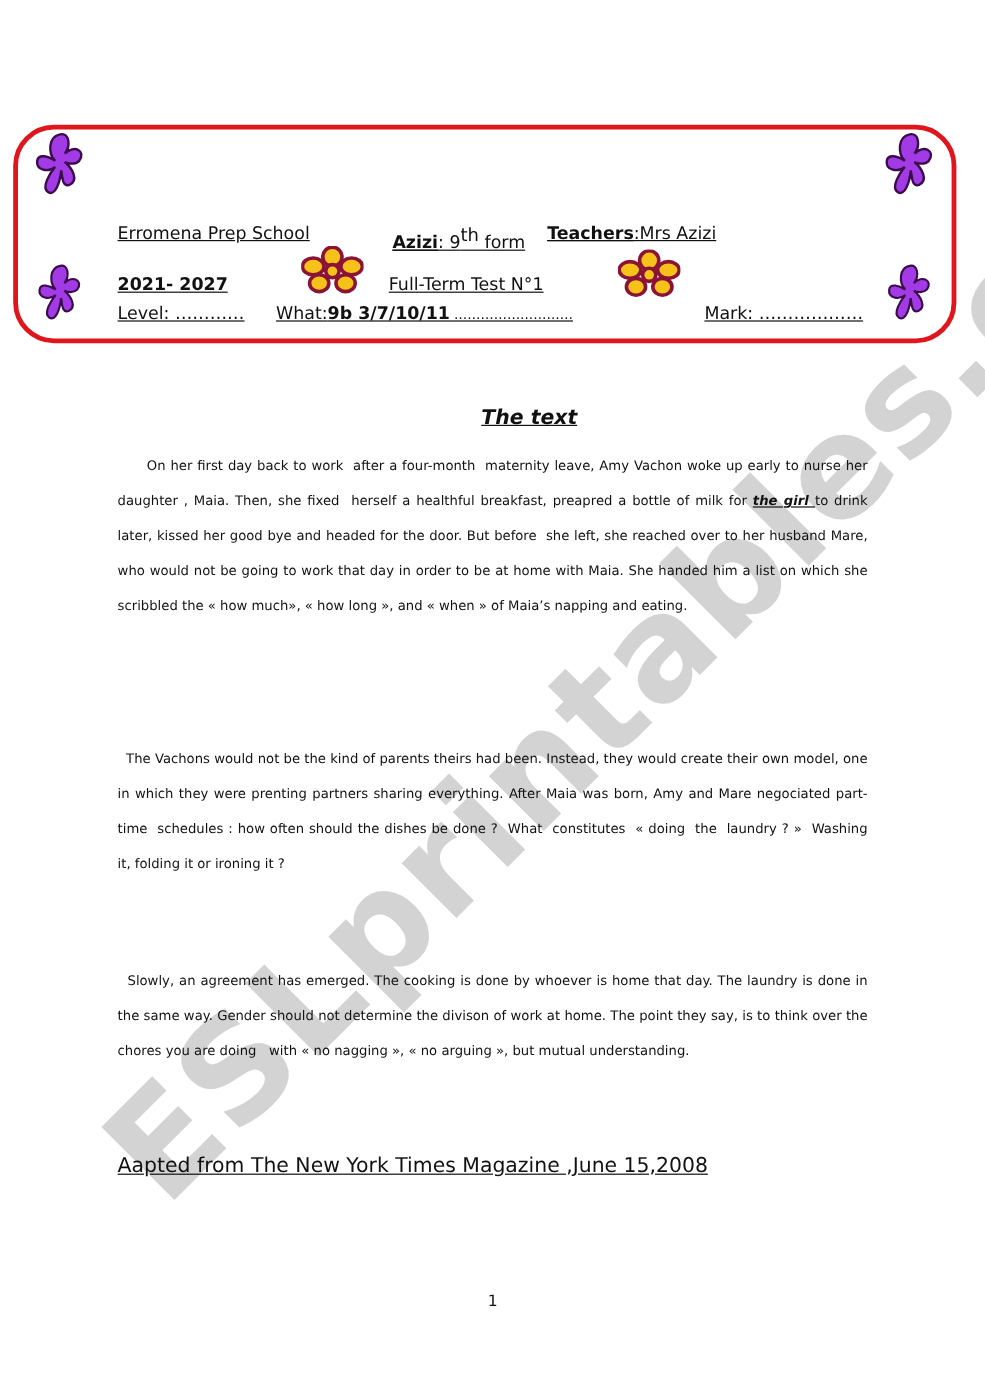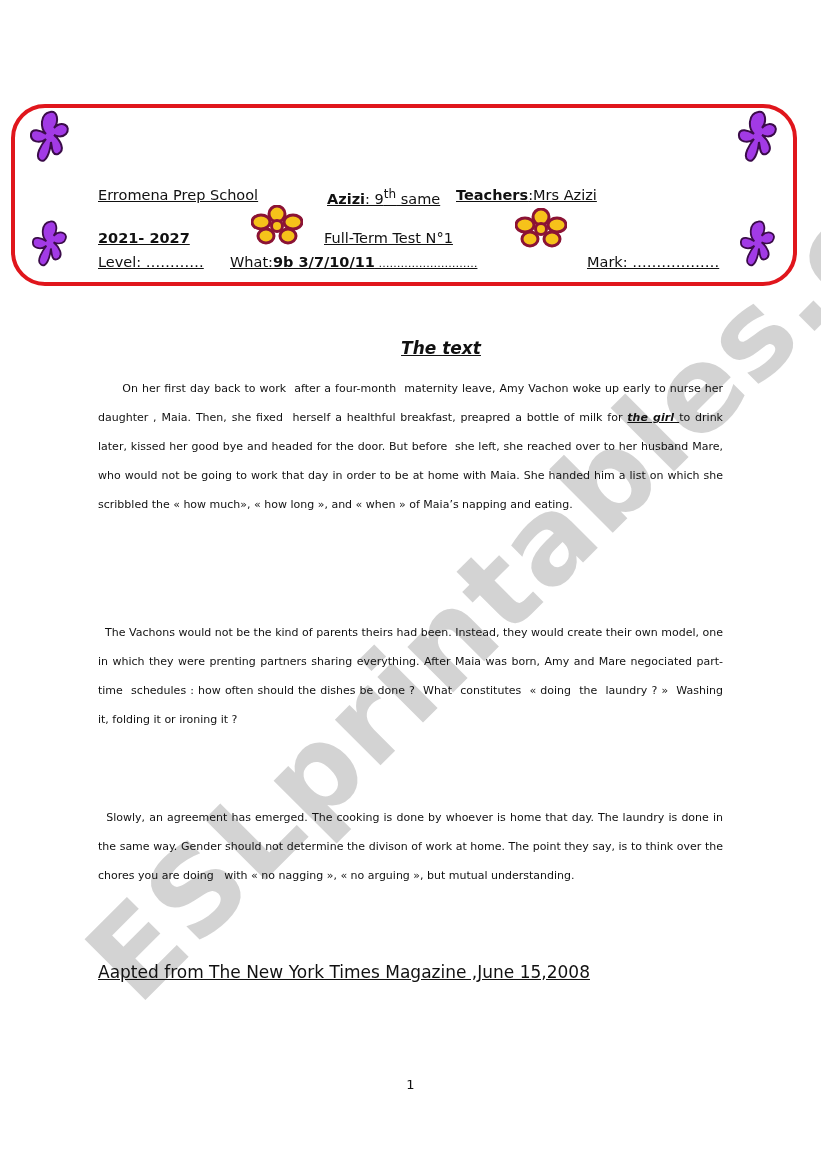--- a/index.html
+++ b/index.html
@@ -59,21 +59,21 @@
     <ellipse cx="42" cy="17" rx="9" ry="7"></ellipse>
     <ellipse cx="15" cy="31" rx="8" ry="7"></ellipse>
     <ellipse cx="37" cy="31" rx="8" ry="7"></ellipse>
   </g>
   <circle cx="26" cy="21" r="7" fill="#8b1335"></circle>
   <circle cx="26" cy="21" r="4" fill="#f6c21a"></circle>
 </svg>
 
 <div class="hdr-line" style="left:98px;top:187px">Erromena  Prep School</div>
 <div class="hdr-line" style="left:327px;top:187px">
-  <span class="u b">Azizi</span><span>: 9</span><sup style="font-size:12px">th</sup><span> same</span>
+  <span class="u b">Azizi</span><span>: 9</span><sup style="font-size:15px">th</sup><span> form</span>
 </div>
 <div class="hdr-line" style="left:456px;top:187px">
   <span class="u b">Teachers</span><span>:Mrs Azizi</span>
 </div>
 
 <div class="hdr-line b" style="left:98px;top:230px">2021- 2027</div>
 <div class="hdr-line" style="left:324px;top:230px">Full-Term Test N°1</div>
 
 <div class="hdr-line" style="left:98px;top:254px">Level: …………</div>
 <div class="hdr-line" style="left:230px;top:254px">

